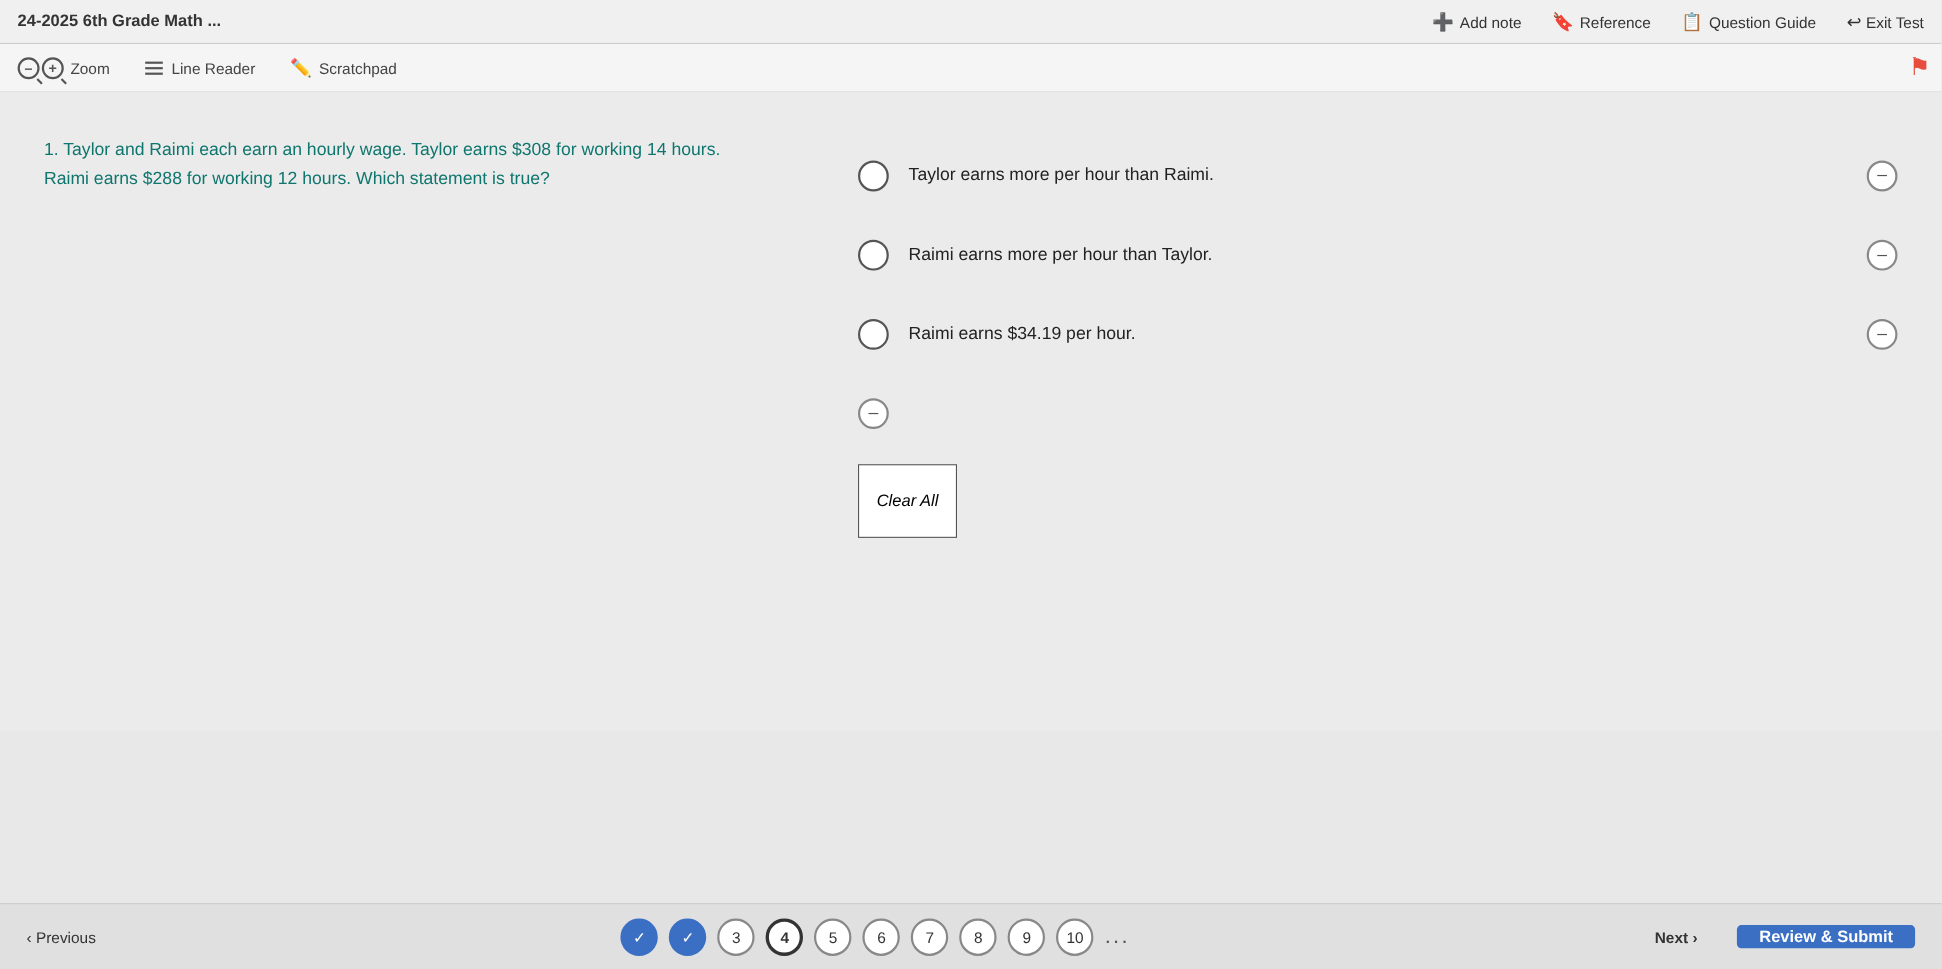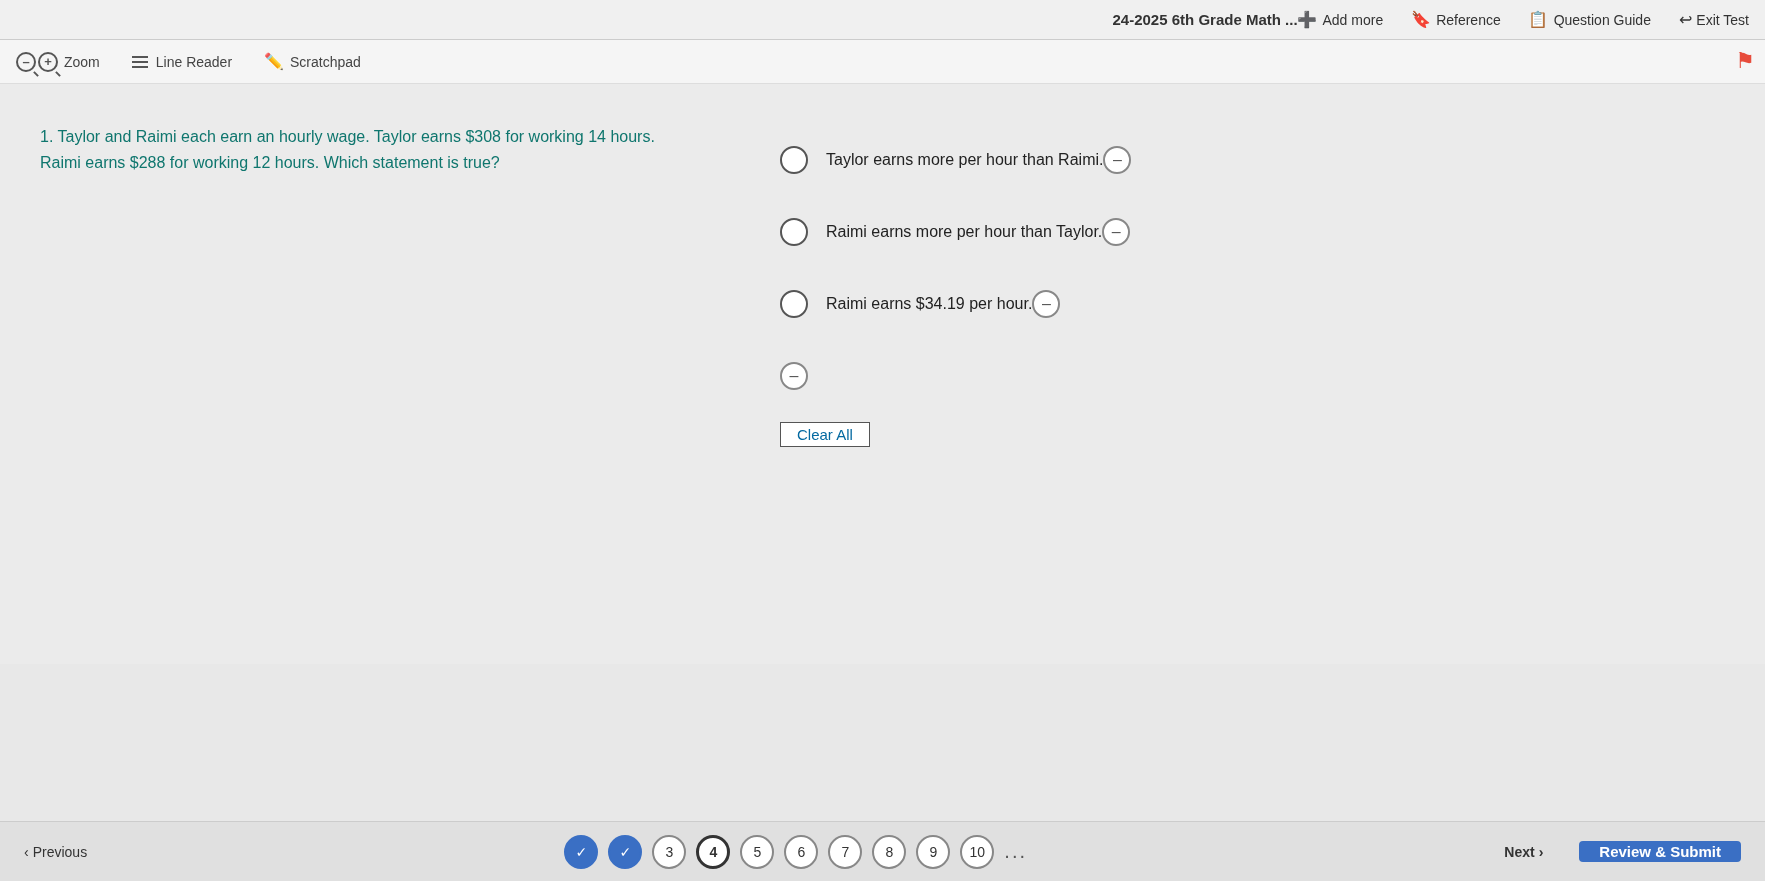--- a/index.html
+++ b/index.html
@@ -9,21 +9,21 @@
       width: 1765px;
       min-height: 881px;
       overflow: hidden;
       position: relative;
     }
 
     
     .top-bar {
       display: flex;
       align-items: center;
-      justify-content: flex-end;
+      justify-content: space-between;
       background: #f0f0f0;
       border-bottom: 1px solid #ccc;
       padding: 0 16px;
       height: 40px;
     }
     .top-bar-left {
       font-size: 15px;
       font-weight: 600;
       color: #333;
     }
@@ -118,21 +118,21 @@
     .answers-panel {
       flex: 1;
       display: flex;
       flex-direction: column;
       gap: 0;
     }
 
     .answer-row {
       display: flex;
       align-items: center;
-      justify-content: flex-start;
+      justify-content: space-between;
       padding: 22px 0;
       border-bottom: none;
     }
     .answer-left {
       display: flex;
       align-items: center;
       gap: 18px;
     }
     .radio-btn {
       width: 28px; height: 28px;
@@ -159,24 +159,25 @@
       flex-shrink: 0;
     }
 
     
     .clear-all-row {
       margin-top: 10px;
     }
     .clear-all-btn {
       border: 1.5px solid #555;
       background: white;
-      padding: 3px 16px;
+      padding: 24px 16px;
       font-size: 15px;
       cursor: pointer;
-      color: #0369a1;
+      color: #000000;
+      font-style: italic;
     }
 
     
     .bottom-bar {
       position: fixed;
       bottom: 0;
       left: 0;
       right: 0;
       background: #e0e0e0;
       border-top: 1px solid #ccc;
@@ -257,21 +258,21 @@
     }
   </style>
 </head>
 <body>
 
 <div class="top-bar">
   <div class="top-bar-left">24-2025 6th Grade Math ...</div>
   <div class="top-bar-right">
     <button class="top-bar-btn">
       <span style="font-size:16px;">➕</span>
-      <span>Add more</span>
+      <span>Add note</span>
     </button>
     <button class="top-bar-btn">
       <span style="font-size:16px;">🔖</span>
       <span>Reference</span>
     </button>
     <button class="top-bar-btn">
       <span style="font-size:16px;">📋</span>
       <span>Question Guide</span>
     </button>
     <button class="exit-btn">

